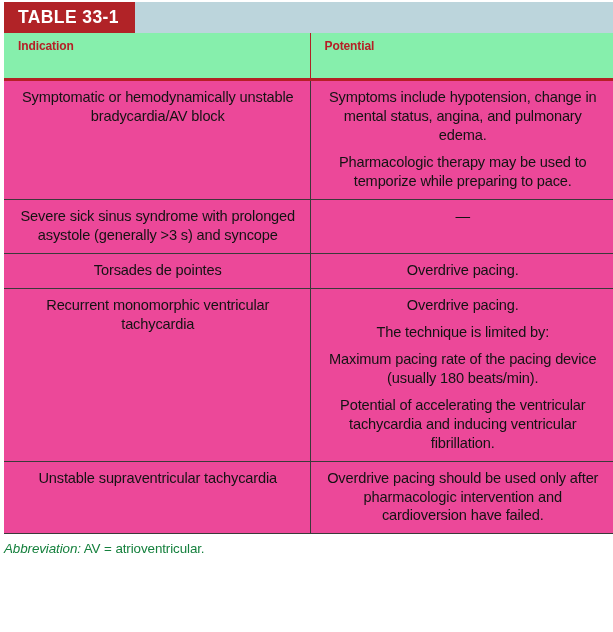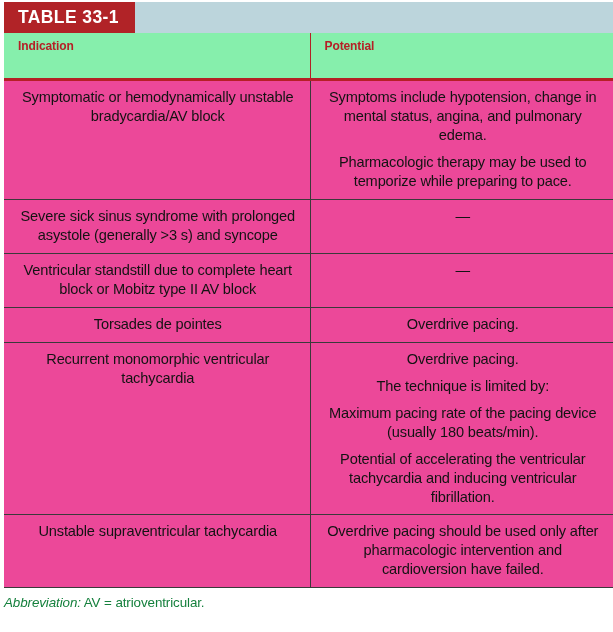--- a/index.html
+++ b/index.html
@@ -145,28 +145,20 @@
         <tr>
           <td class="col-indication">
             <p>Severe sick sinus syndrome with prolonged asystole (generally &gt;3 s) and syncope</p>
           </td>
           <td class="col-comments">
             <p class="dash">—</p>
           </td>
         </tr>
         <tr>
           <td class="col-indication">
-            <p>Ventricular standstill due to complete heart block or Mobitz type II AV block</p>
-          </td>
-          <td class="col-comments">
-            <p class="dash">—</p>
-          </td>
-        </tr>
-        <tr>
-          <td class="col-indication">
             <p>Torsades de pointes</p>
           </td>
           <td class="col-comments">
             <p>Overdrive pacing.</p>
           </td>
         </tr>
         <tr>
           <td class="col-indication">
             <p>Recurrent monomorphic ventricular tachycardia</p>
           </td>

